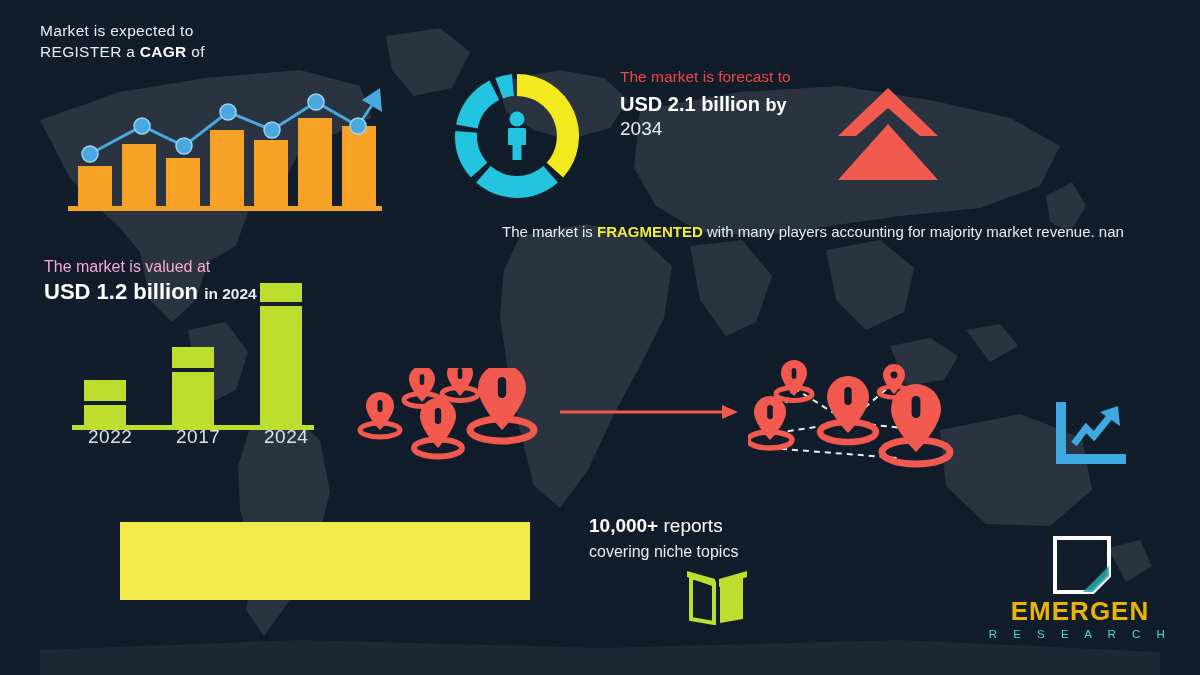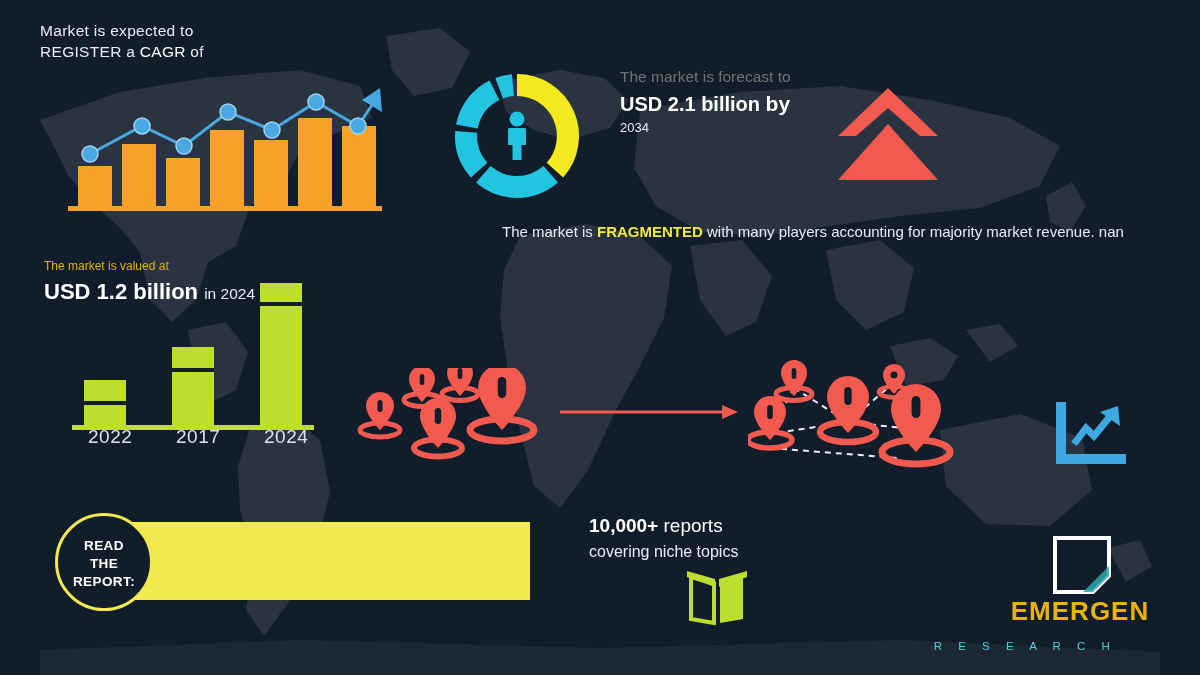--- a/index.html
+++ b/index.html
@@ -9,48 +9,48 @@
     font-family:"Liberation Sans",sans-serif;
     position:relative;
   }
   #stage{position:relative;width:1200px;height:675px;overflow:hidden;background:#111d2b;}
   #worldmap{position:absolute;inset:0;width:1200px;height:675px;}
   .layer{position:absolute;}
 
   
   #cagr-block{left:40px;top:14px;width:360px;height:70px;}
   #cagr-lines{position:absolute;left:0;top:6px;width:200px;color:#e9edf2;font-size:15.5px;line-height:21px;letter-spacing:.3px;}
-  #cagr-lines b{font-weight:normal;color:#fff;}
+  #cagr-lines b{font-weight:bold;color:#fff;}
   #cagr-value{position:absolute;left:218px;top:-10px;font-size:54px;font-weight:bold;color:#ffffff;letter-spacing:-1px;}
 
   
   #orange-chart{left:66px;top:82px;width:320px;height:130px;}
 
   
   #donut{left:437px;top:56px;width:160px;height:160px;}
 
   
   #forecast{left:620px;top:66px;width:230px;}
-  #forecast .l1{color:#737373;font-size:15.5px;line-height:22px;}
+  #forecast .l1{color:#ef4444;font-size:15.5px;line-height:22px;}
   #forecast .l2{color:#ffffff;font-size:20px;font-weight:bold;line-height:26px;margin-top:3px;}
-  #forecast .l2 .small{font-size:21px;font-weight:bold;}
-  #forecast .l3{color:#e9edf2;font-size:13px;line-height:21px;}
+  #forecast .l2 .small{font-size:18px;font-weight:bold;}
+  #forecast .l3{color:#e9edf2;font-size:19px;line-height:21px;}
 
   
   #red-arrows{left:836px;top:86px;width:104px;height:96px;}
 
   
   #fragmented{left:502px;top:220px;width:640px;color:#e9edf2;font-size:15px;line-height:23px;}
   #fragmented .hl{color:#f2ea3c;font-weight:bold;}
 
   
   #valued{left:44px;top:256px;width:300px;}
-  #valued .v1{color:#eab308;font-size:12px;line-height:21px;}
+  #valued .v1{color:#f9a8d4;font-size:16px;line-height:21px;}
   #valued .v2{color:#ffffff;font-size:22px;font-weight:bold;line-height:30px;}
-  #valued .v2 .small{font-size:15.5px;font-weight:normal;color:#e9edf2;}
+  #valued .v2 .small{font-size:15.5px;font-weight:bold;color:#e9edf2;}
 
   
   #green-chart{left:68px;top:275px;width:250px;height:170px;}
   .yrlabel{position:absolute;color:#dbe2ea;font-size:19px;letter-spacing:.5px;}
 
   
   #pins-left{left:350px;top:368px;width:210px;height:110px;}
   #pins-right{left:748px;top:360px;width:215px;height:118px;}
   #flow-arrow{left:560px;top:400px;width:180px;height:24px;}
 
@@ -64,21 +64,21 @@
   #reports{left:589px;top:512px;width:260px;}
   #reports .r1{color:#ffffff;font-size:19px;font-weight:bold;line-height:27px;}
   #reports .r1 .thin{font-weight:normal;}
   #reports .r2{color:#e9edf2;font-size:16px;line-height:26px;}
   #book{left:681px;top:565px;width:72px;height:60px;}
 
   
   #brand-graph{left:1052px;top:400px;width:76px;height:66px;}
   #brand-sq{left:1053px;top:536px;width:58px;height:58px;}
   #brand-name{left:985px;top:596px;width:190px;text-align:center;color:#eab308;font-size:26px;font-weight:bold;letter-spacing:1px;}
-  #brand-sub{left:930px;top:628px;width:190px;text-align:center;color:#4fd6d8;font-size:11.5px;letter-spacing:6.5px;margin-top:12px;}
+  #brand-sub{left:985px;top:628px;width:190px;text-align:center;color:#4fd6d8;font-size:11.5px;letter-spacing:6.5px;}
 </style>
 </head>
 <body>
 
 <div id="stage">
 
   <svg id="worldmap" viewBox="0 0 1200 675" preserveAspectRatio="none">
     <rect x="0" y="0" width="1200" height="675" fill="#111d2b"></rect>
     <g fill="#2a3440">
 
@@ -255,27 +255,20 @@
       <path d="M146 4 a11 11 0 0 1 11 11 c0 8 -11 19 -11 19 s-11 -11 -11 -19 a11 11 0 0 1 11 -11 z"></path>
       <circle cx="146" cy="15" r="3.4" fill="#111d2b"></circle>
 
       <ellipse cx="168" cy="92" rx="34" ry="12" fill="none" stroke="#f2594f" stroke-width="7"></ellipse>
       <path d="M168 24 a25 25 0 0 1 25 25 c0 18 -25 43 -25 43 s-25 -25 -25 -43 a25 25 0 0 1 25 -25 z"></path>
       <rect x="163.6" y="36" width="8.8" height="22" rx="4.4" fill="#111d2b"></rect>
     </g>
   </svg>
 
   <div class="layer" id="report-band"></div>
-  <div class="layer" id="report-circle">
-    <div class="rtext">
-      <div>READ</div>
-      <div>THE</div>
-      <div>REPORT:</div>
-    </div>
-  </div>
 
   <div class="layer" id="reports">
     <div class="r1"><span>10,000+</span><span class="thin"> reports</span></div>
     <div class="r2">covering niche topics</div>
   </div>
   <svg class="layer" id="book" viewBox="0 0 72 60">
     <path d="M34 14 L6 6 L6 12 L34 22 Z" fill="#bede2f"></path>
     <path d="M38 14 L66 6 L66 12 L38 22 Z" fill="#bede2f"></path>
     <path d="M33 18 L10 12 L10 54 L33 58 Z" fill="none" stroke="#bede2f" stroke-width="4"></path>
     <path d="M39 18 L62 12 L62 54 L39 58 Z" fill="#bede2f"></path>

